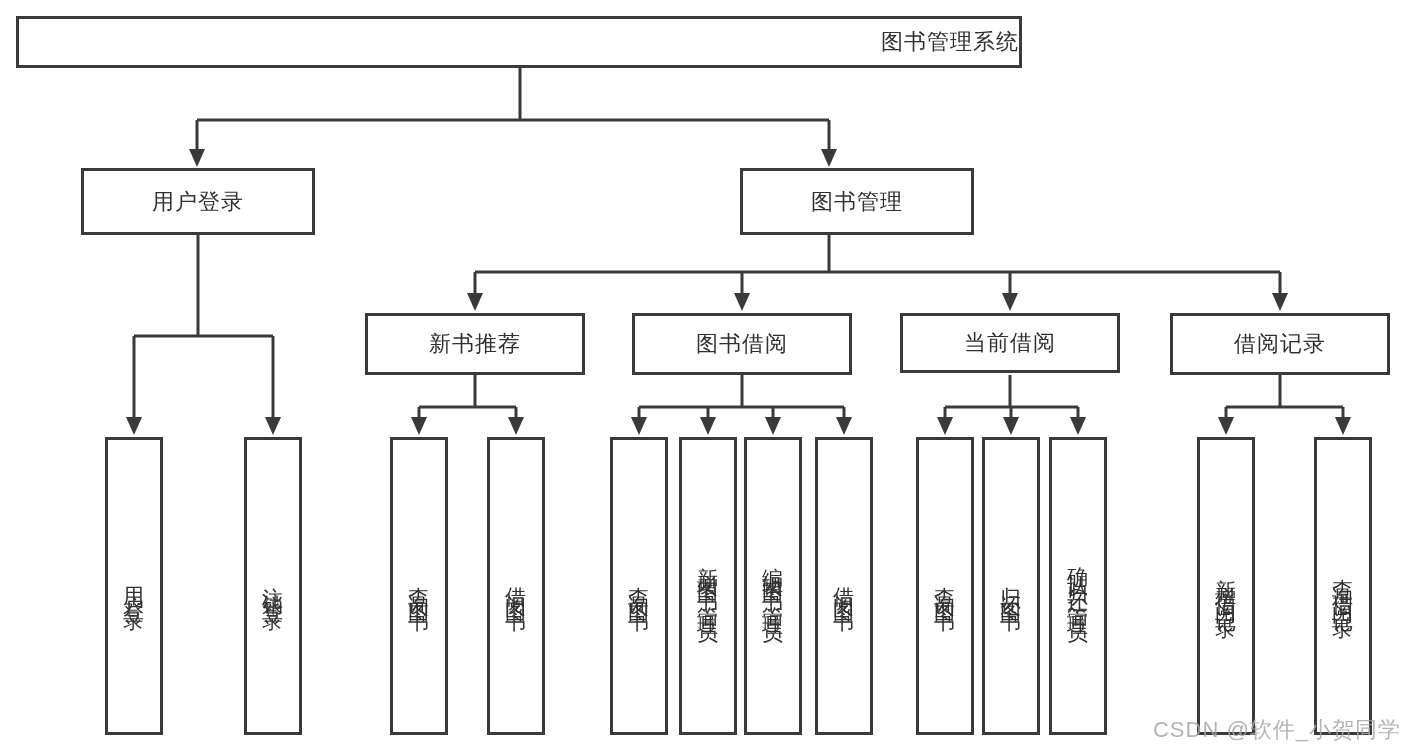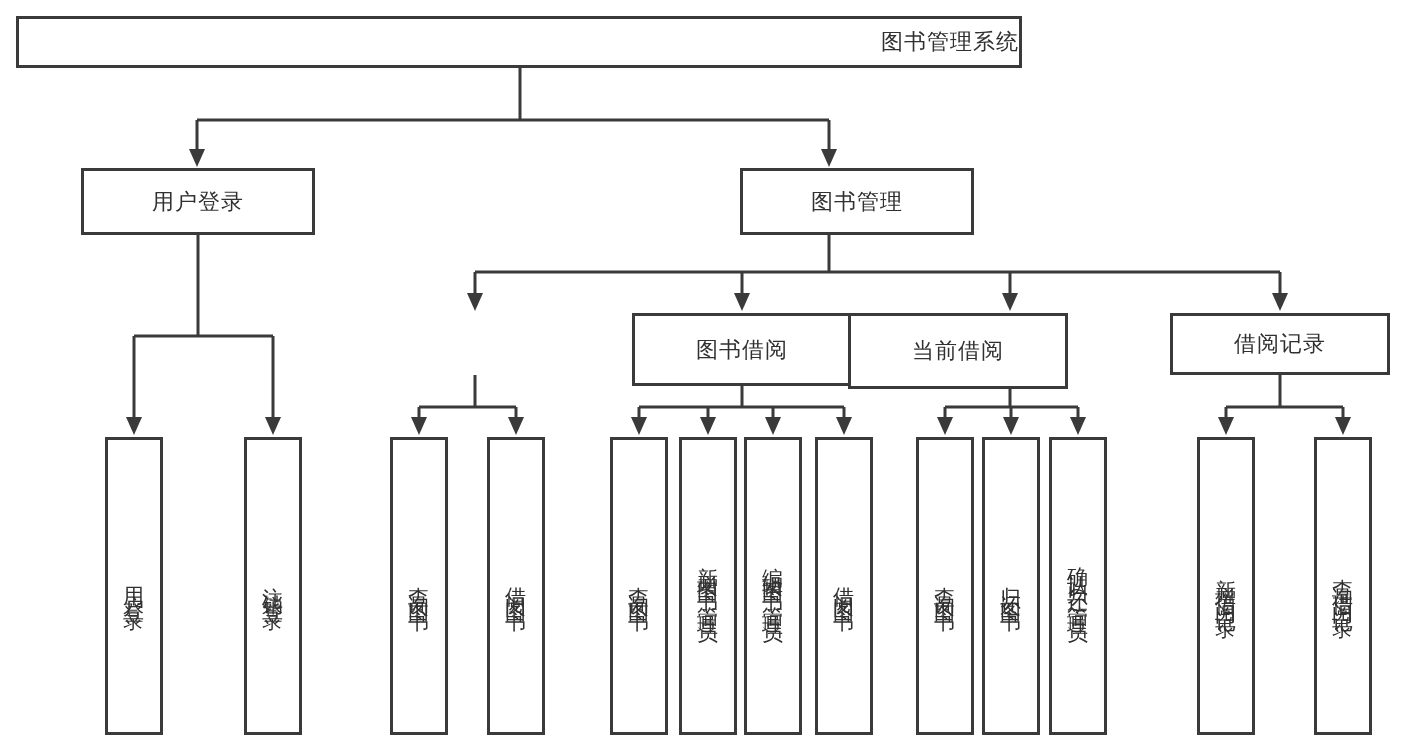--- a/index.html
+++ b/index.html
@@ -34,22 +34,22 @@
     color: #303030;
     font-size: 22px;
     letter-spacing: 1px;
     text-align: center;
   }
   
   .node.h-root   { left: 16px;   top: 16px;  width: 1006px; height: 52px; justify-content: flex-end; }
   .node.h-login  { left: 81px;   top: 168px; width: 234px;  height: 67px; }
   .node.h-mgmt   { left: 740px;  top: 168px; width: 234px;  height: 67px; }
   .node.h-rec    { left: 365px;  top: 313px; width: 220px;  height: 62px; }
-  .node.h-borrow { left: 632px;  top: 313px; width: 220px;  height: 73px; }
-  .node.h-cur    { left: 848px;  top: 313px; width: 220px;  height: 76px; }
+  .node.h-borrow { left: 632px;  top: 313px; width: 220px;  height: 62px; }
+  .node.h-cur    { left: 900px;  top: 313px; width: 220px;  height: 60px; }
   .node.h-log    { left: 1170px; top: 313px; width: 220px;  height: 62px; }
   
   .node.leaf {
     top: 437px;
     width: 58px;
     height: 298px;
     font-size: 21px;
   }
   .node.leaf .v-text {
     writing-mode: vertical-rl;
@@ -130,20 +130,23 @@
     <span>图书管理系统</span>
   </div>
 
   <div class="node h-login">
     <span>用户登录</span>
   </div>
   <div class="node h-mgmt">
     <span>图书管理</span>
   </div>
 
+  <div class="node h-rec">
+    <span>新书推荐</span>
+  </div>
   <div class="node h-borrow">
     <span>图书借阅</span>
   </div>
   <div class="node h-cur">
     <span>当前借阅</span>
   </div>
   <div class="node h-log">
     <span>借阅记录</span>
   </div>
 
@@ -184,14 +187,15 @@
     <span class="v-text">确认归还（管理员）</span>
   </div>
 
   <div class="node leaf e1">
     <span class="v-text">新增借阅记录</span>
   </div>
   <div class="node leaf e2">
     <span class="v-text">查询借阅记录</span>
   </div>
 
+  <div class="watermark">CSDN @软件_小贺同学</div>
 
 </div>
 
 </body></html>

